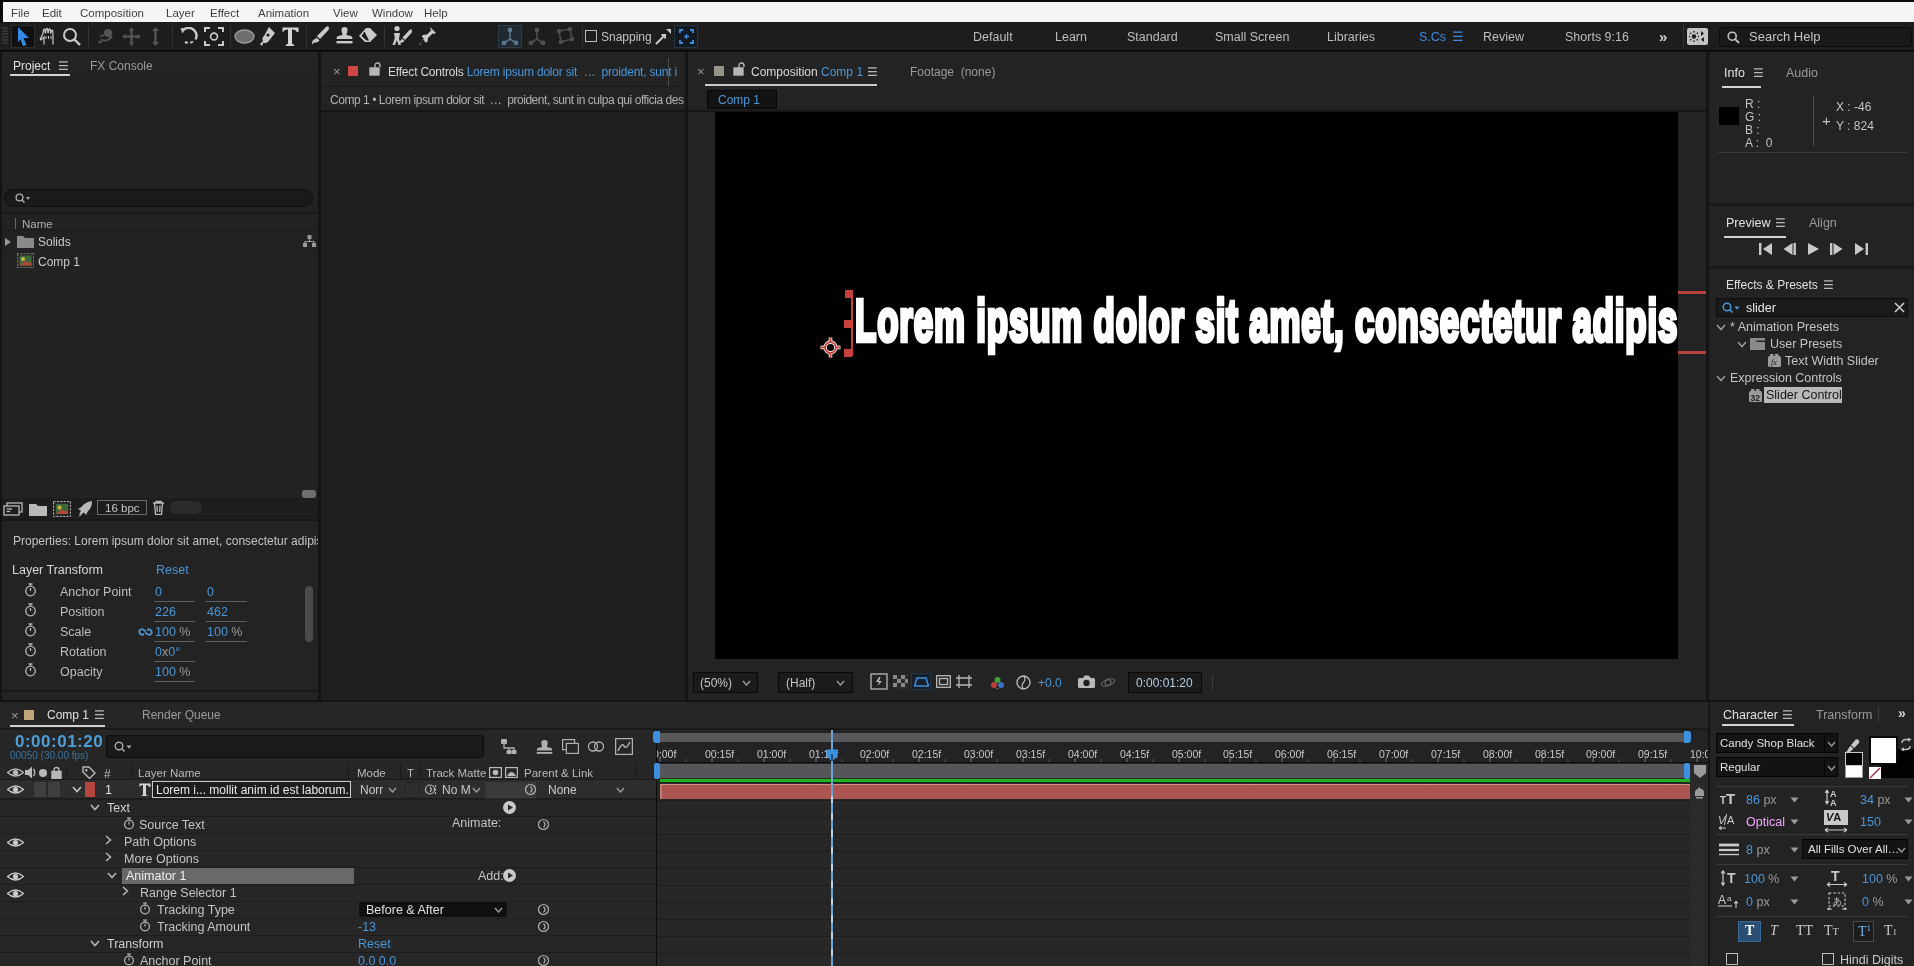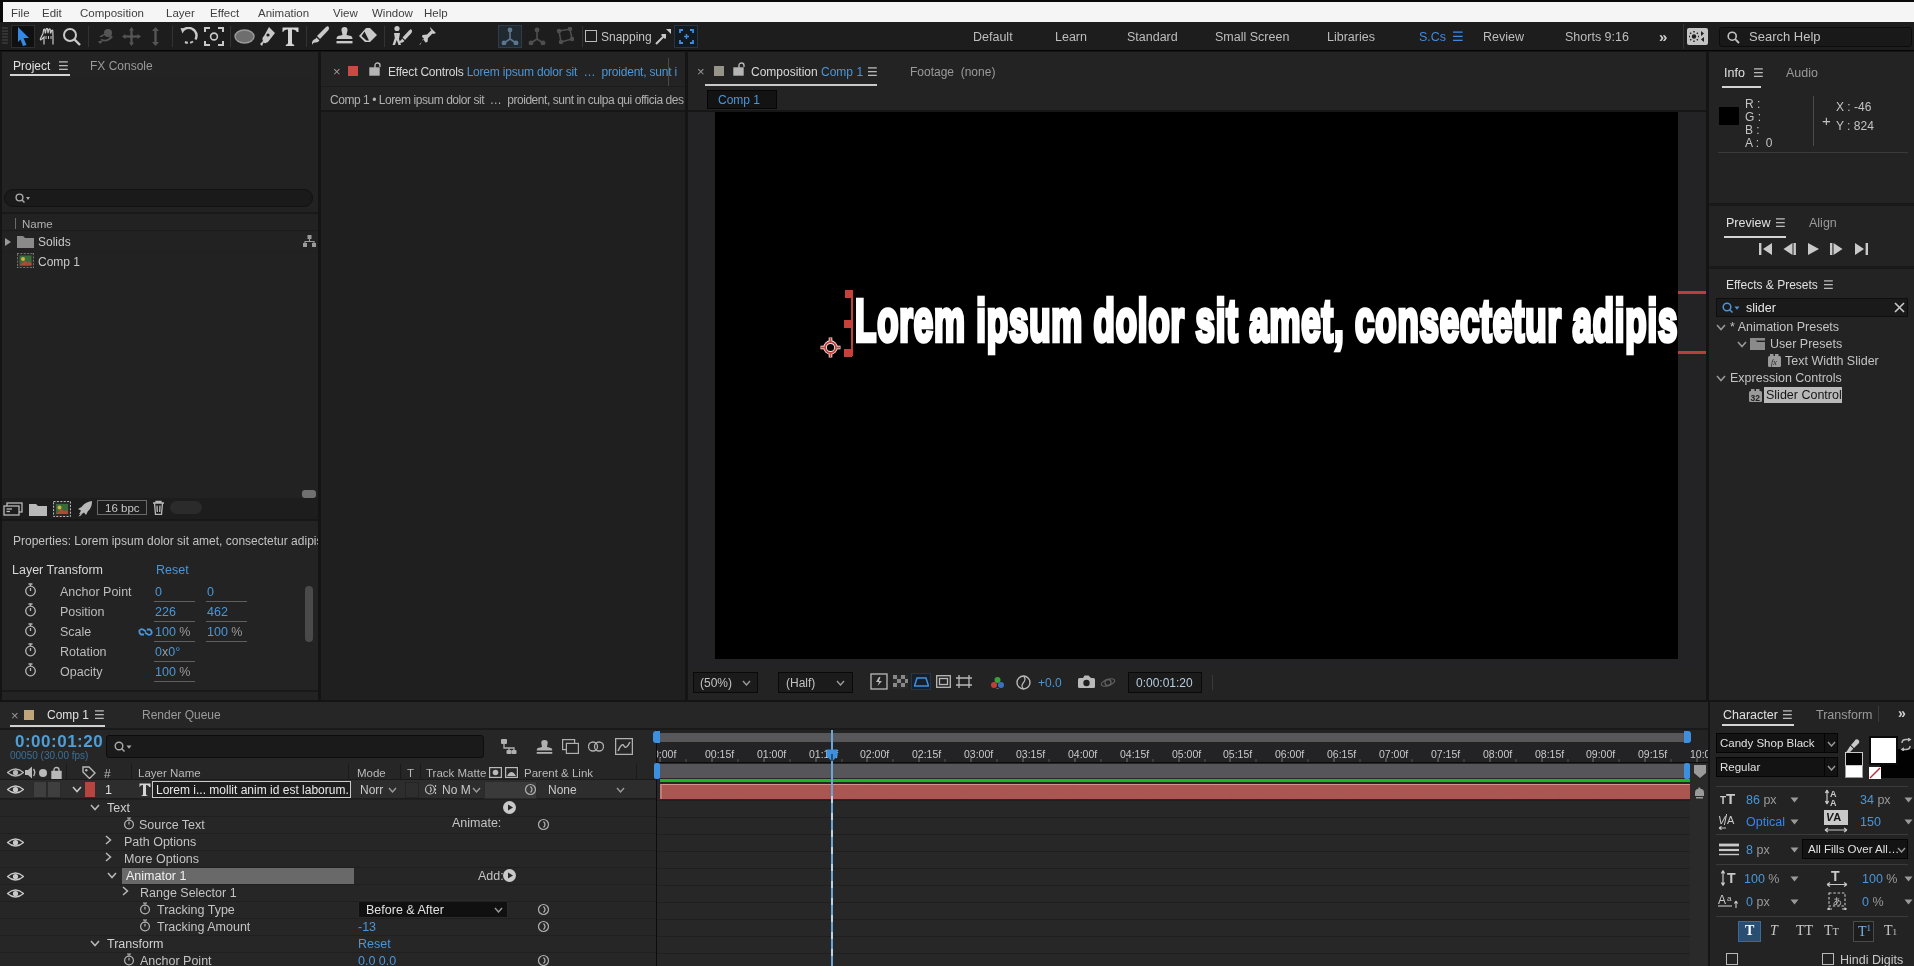--- a/index.html
+++ b/index.html
@@ -936,21 +936,21 @@
     <svg class="abs" style="left:194px;top:95px" width="9" height="6">
         <path d="M0.5 0.5 L4.5 5.5 L8.5 0.5 Z" fill="#9a9a9a"></path>
       </svg>
 
     <svg class="abs" style="left:8px;top:110px" width="22" height="18">
         <text x="0" y="12" font-size="11" font-style="italic" fill="#c9c9c9" font-family="Liberation Sans">V</text>
         <text x="9" y="12" font-size="11" fill="#c9c9c9" font-family="Liberation Sans">A</text>
         <line x1="8.6" y1="2" x2="6.4" y2="13" stroke="#c9c9c9" stroke-width="1"></line>
         <path d="M8 16 L1 16 M1 16 L3.5 14.4 M1 16 L3.5 17.6" stroke="#c9c9c9" stroke-width="1.1" fill="none"></path>
       </svg>
-    <div class="abs txt" style="left:36px;top:113px;font-size:12.5px;color:#3b82f6;">Optical</div>
+    <div class="abs txt" style="left:36px;top:113px;font-size:12.5px;color:#f0abfc;">Optical</div>
     <svg class="abs" style="left:80px;top:117px" width="9" height="6">
         <path d="M0.5 0.5 L4.5 5.5 L8.5 0.5 Z" fill="#9a9a9a"></path>
       </svg>
     <div class="abs" style="left:114px;top:108px;width:24px;height:15px;background:#c9c9c9;"></div>
     <div class="abs txt" style="left:116px;top:109px;font-size:11px;font-weight:bold;color:#161616;"><span style="font-style:italic">V</span>A</div>
     <svg class="abs" style="left:114px;top:124px" width="24" height="8">
         <path d="M1 4 L23 4 M1 4 L4 2 M1 4 L4 6 M23 4 L20 2 M23 4 L20 6" stroke="#c9c9c9" stroke-width="1.1" fill="none"></path>
       </svg>
     <div class="abs txt" style="left:150px;top:113px;font-size:12.5px;color:#4a96d8;">150</div>
     <svg class="abs" style="left:194px;top:117px" width="9" height="6">

